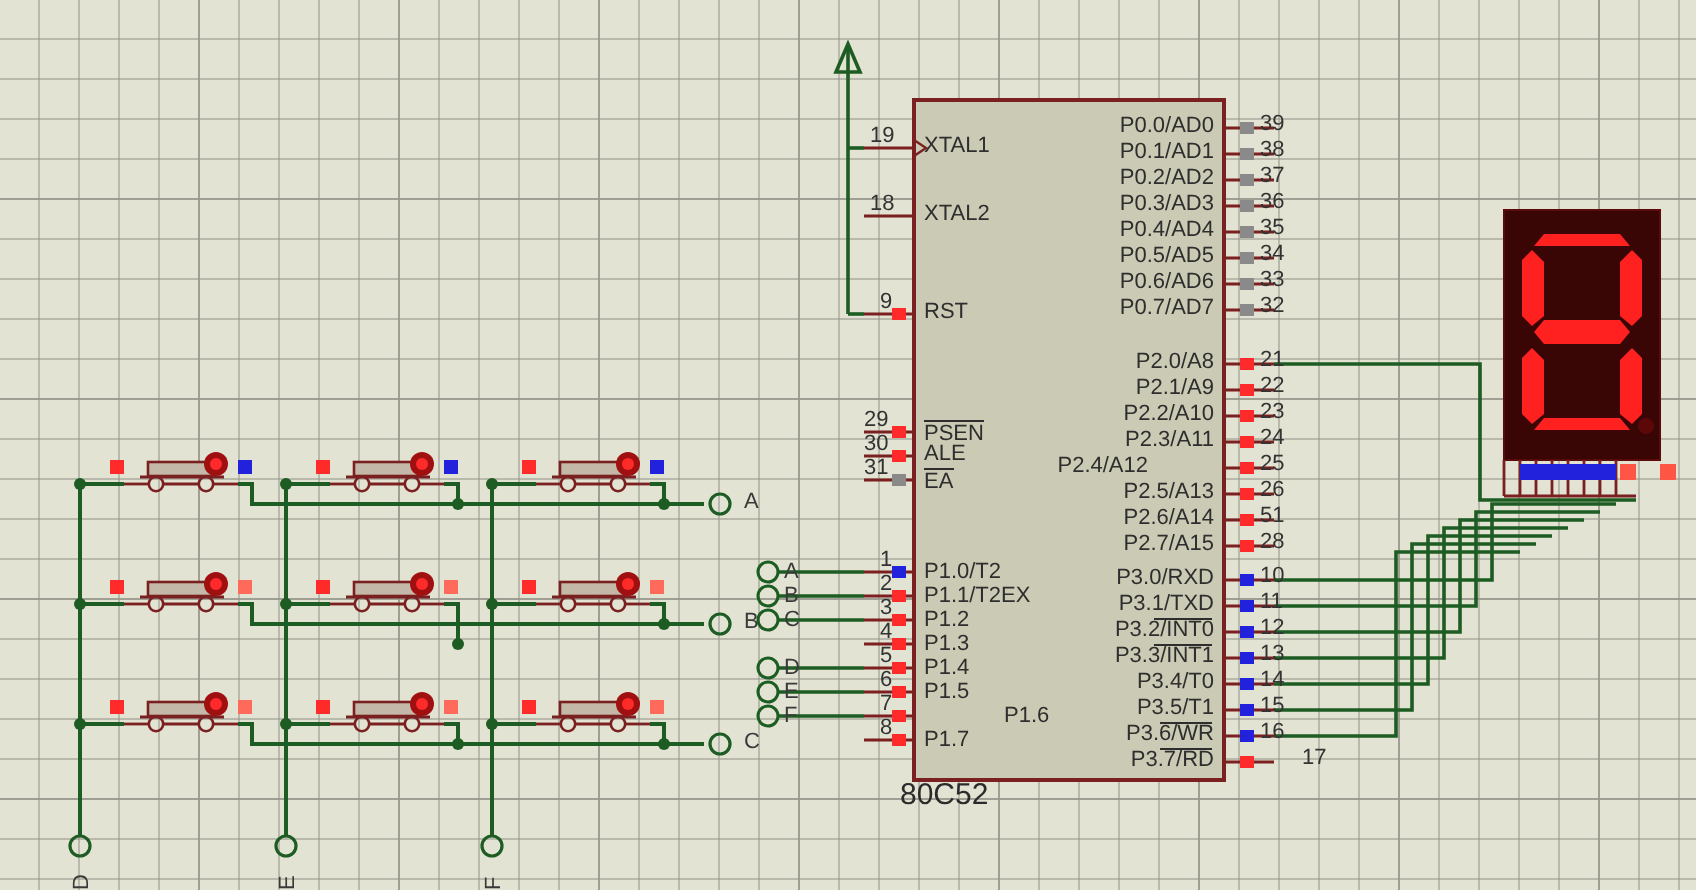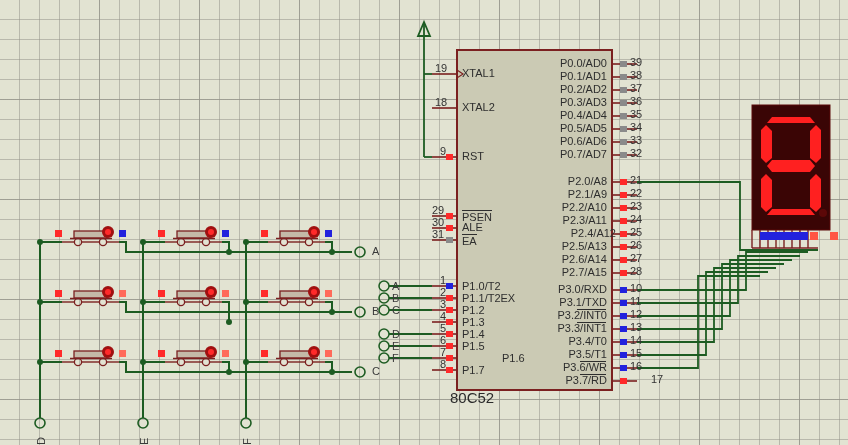--- a/index.html
+++ b/index.html
@@ -395,21 +395,21 @@
   <div class="lbl portlbl" style="left:607px;top:97px;transform:translateX(-100%);">P0.3/AD3</div>
   <div class="lbl portlbl" style="left:607px;top:110px;transform:translateX(-100%);">P0.4/AD4</div>
   <div class="lbl portlbl" style="left:607px;top:123px;transform:translateX(-100%);">P0.5/AD5</div>
   <div class="lbl portlbl" style="left:607px;top:136px;transform:translateX(-100%);">P0.6/AD6</div>
   <div class="lbl portlbl" style="left:607px;top:149px;transform:translateX(-100%);">P0.7/AD7</div>
 
   <div class="lbl portlbl" style="left:607px;top:176px;transform:translateX(-100%);">P2.0/A8</div>
   <div class="lbl portlbl" style="left:607px;top:189px;transform:translateX(-100%);">P2.1/A9</div>
   <div class="lbl portlbl" style="left:607px;top:202px;transform:translateX(-100%);">P2.2/A10</div>
   <div class="lbl portlbl" style="left:607px;top:215px;transform:translateX(-100%);">P2.3/A11</div>
-  <div class="lbl portlbl" style="left:616px;top:228px;transform:translateX(-100%);">P2.4/A12</div>
+  <div class="lbl portlbl" style="left:574px;top:228px;transform:translateX(-100%);">P2.4/A12</div>
   <div class="lbl portlbl" style="left:607px;top:241px;transform:translateX(-100%);">P2.5/A13</div>
   <div class="lbl portlbl" style="left:607px;top:254px;transform:translateX(-100%);">P2.6/A14</div>
   <div class="lbl portlbl" style="left:607px;top:267px;transform:translateX(-100%);">P2.7/A15</div>
 
   <div class="lbl portlbl" style="left:607px;top:284px;transform:translateX(-100%);">P3.0/RXD</div>
   <div class="lbl portlbl" style="left:607px;top:297px;transform:translateX(-100%);">P3.1/TXD</div>
   <div class="lbl portlbl" style="left:607px;top:310px;transform:translateX(-100%);">P3.2/INT0</div>
   <div class="lbl portlbl" style="left:607px;top:323px;transform:translateX(-100%);">P3.3/INT1</div>
   <div class="lbl portlbl" style="left:607px;top:336px;transform:translateX(-100%);">P3.4/T0</div>
   <div class="lbl portlbl" style="left:607px;top:349px;transform:translateX(-100%);">P3.5/T1</div>
@@ -430,21 +430,21 @@
   <div class="lbl pinnum" style="left:630px;top:122px;">34</div>
   <div class="lbl pinnum" style="left:630px;top:135px;">33</div>
   <div class="lbl pinnum" style="left:630px;top:148px;">32</div>
 
   <div class="lbl pinnum" style="left:630px;top:175px;">21</div>
   <div class="lbl pinnum" style="left:630px;top:188px;">22</div>
   <div class="lbl pinnum" style="left:630px;top:201px;">23</div>
   <div class="lbl pinnum" style="left:630px;top:214px;">24</div>
   <div class="lbl pinnum" style="left:630px;top:227px;">25</div>
   <div class="lbl pinnum" style="left:630px;top:240px;">26</div>
-  <div class="lbl pinnum" style="left:630px;top:253px;">27</div>
+  <div class="lbl pinnum" style="left:630px;top:253px;">51</div>
   <div class="lbl pinnum" style="left:630px;top:266px;">28</div>
 
   <div class="lbl pinnum" style="left:630px;top:283px;">10</div>
   <div class="lbl pinnum" style="left:630px;top:296px;">11</div>
   <div class="lbl pinnum" style="left:630px;top:309px;">12</div>
   <div class="lbl pinnum" style="left:630px;top:322px;">13</div>
   <div class="lbl pinnum" style="left:630px;top:335px;">14</div>
   <div class="lbl pinnum" style="left:630px;top:348px;">15</div>
   <div class="lbl pinnum" style="left:630px;top:361px;">16</div>
   <div class="lbl pinnum" style="left:651px;top:374px;">17</div>

